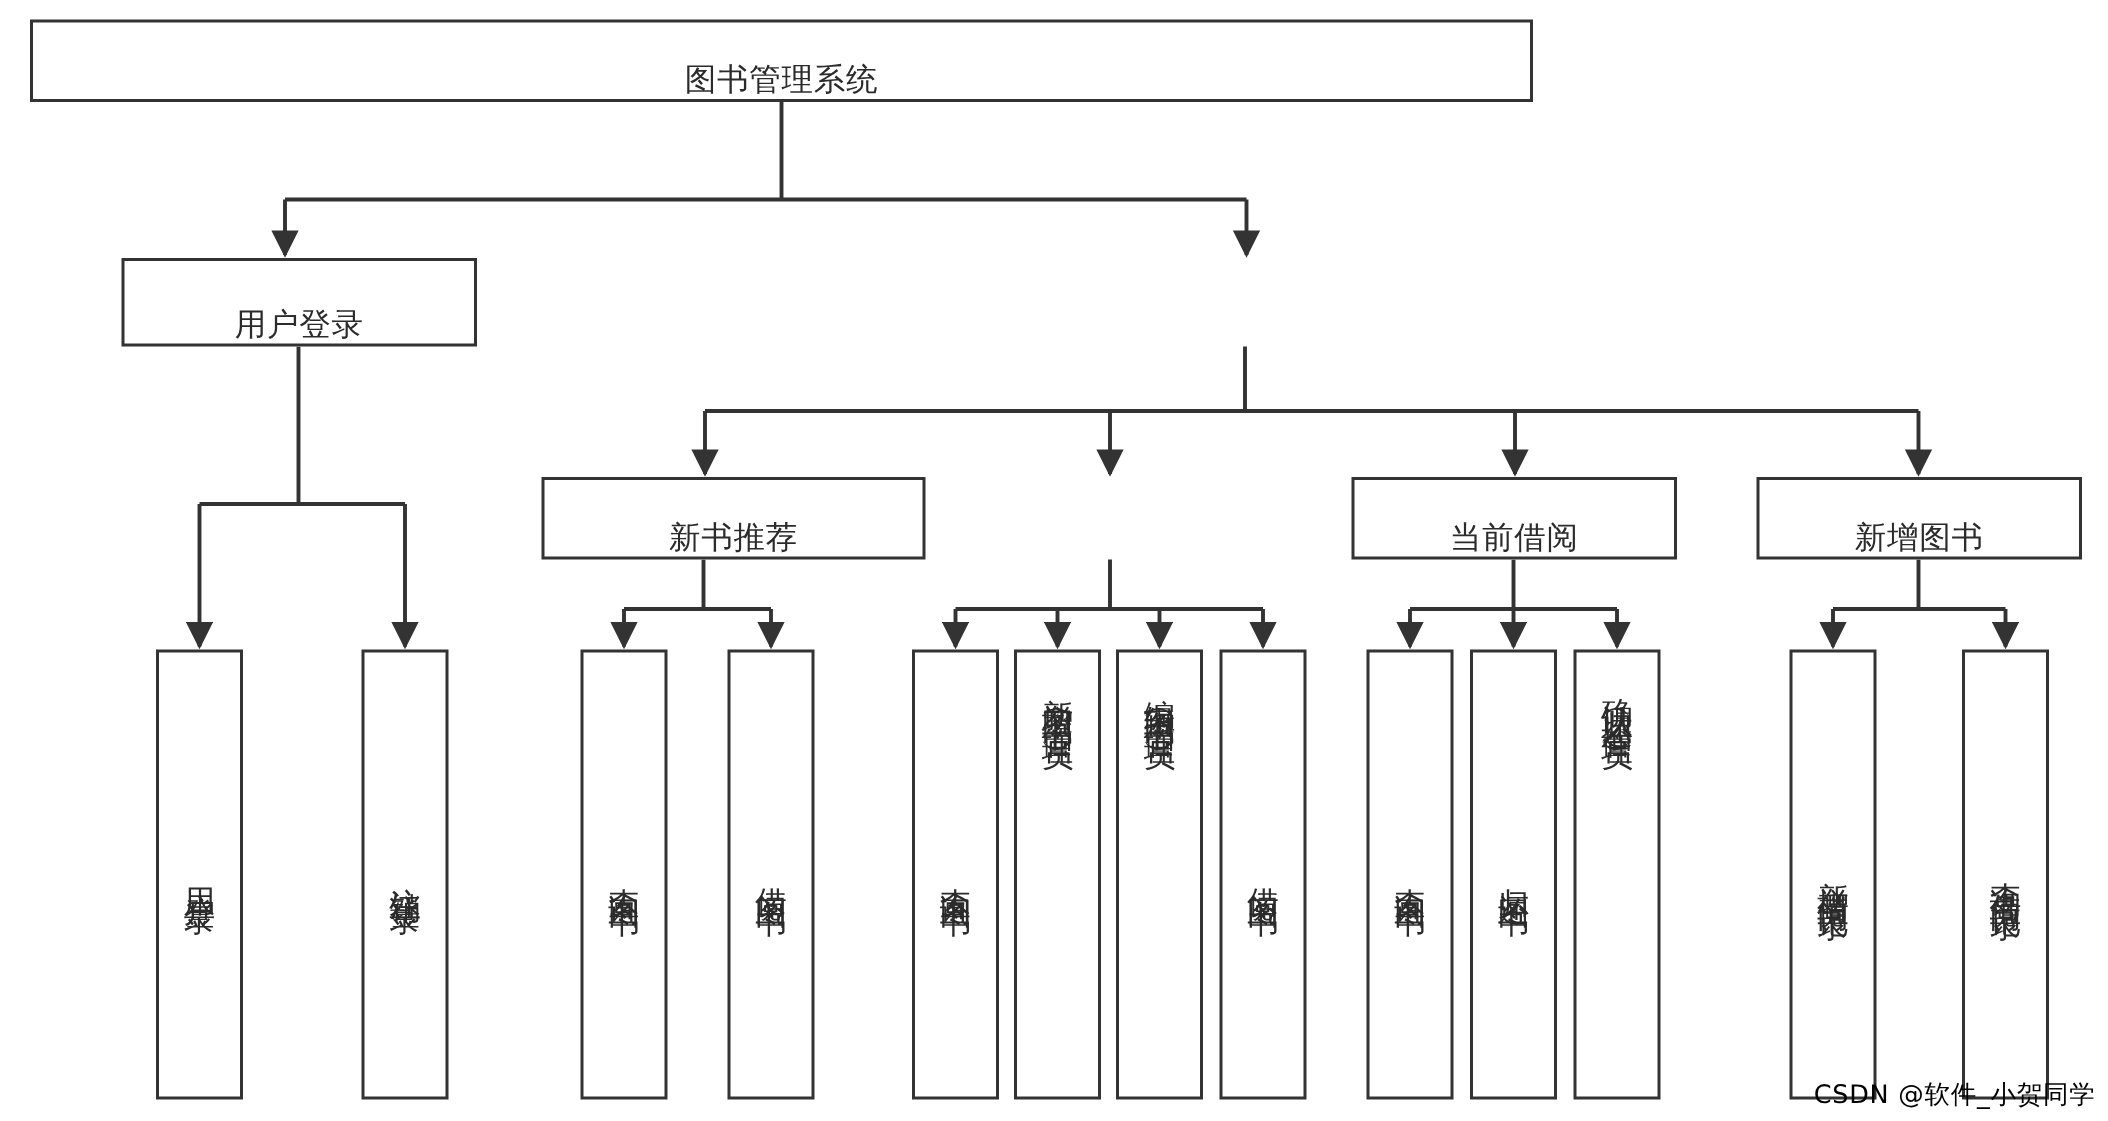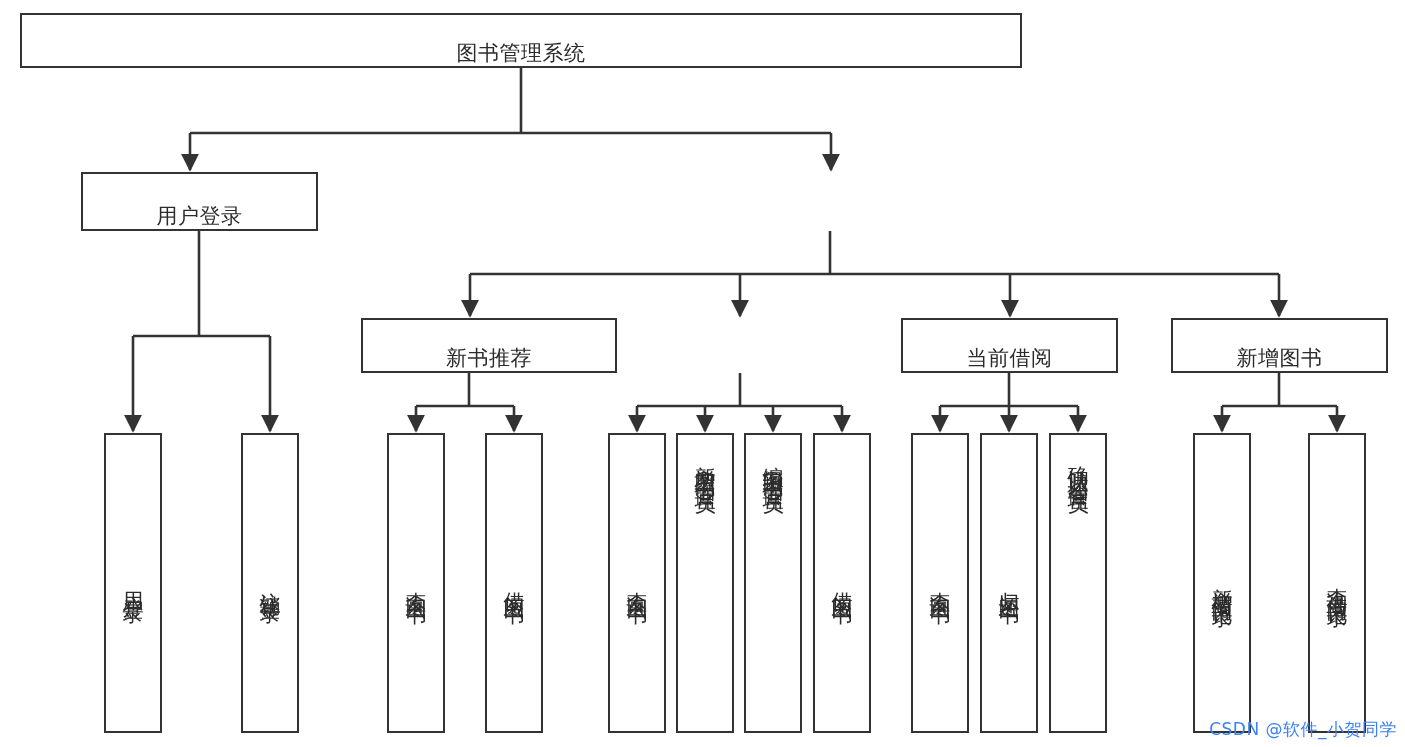--- a/index.html
+++ b/index.html
@@ -58,21 +58,21 @@
   }
   .node.v.mid {
     align-items: center;
     padding-top: 0;
   }
   #watermark {
     position: absolute;
     right: 8px;
     bottom: 6px;
     font-size: 17px;
-    color: #3b82f6;
+    color: #000000;
     letter-spacing: 0.5px;
     white-space: nowrap;
     z-index: 5;
   }
 </style>
 </head>
 <body>
 
 <div id="canvas">
 

